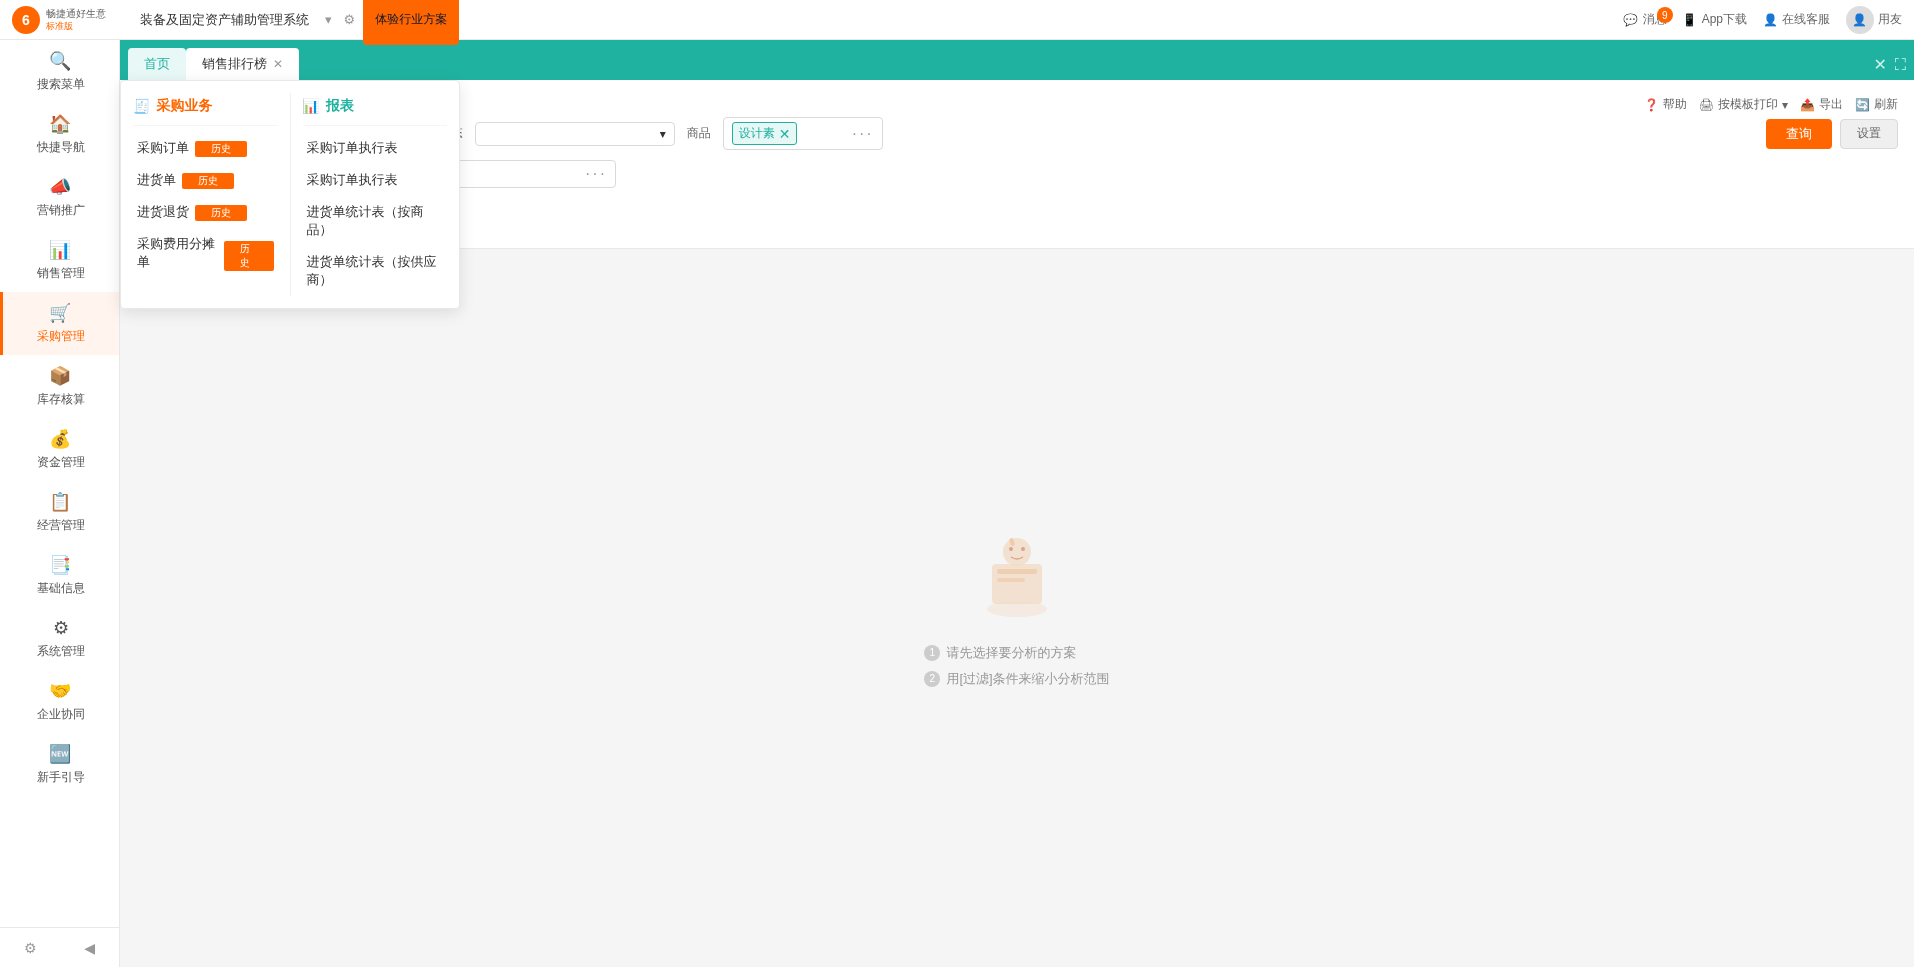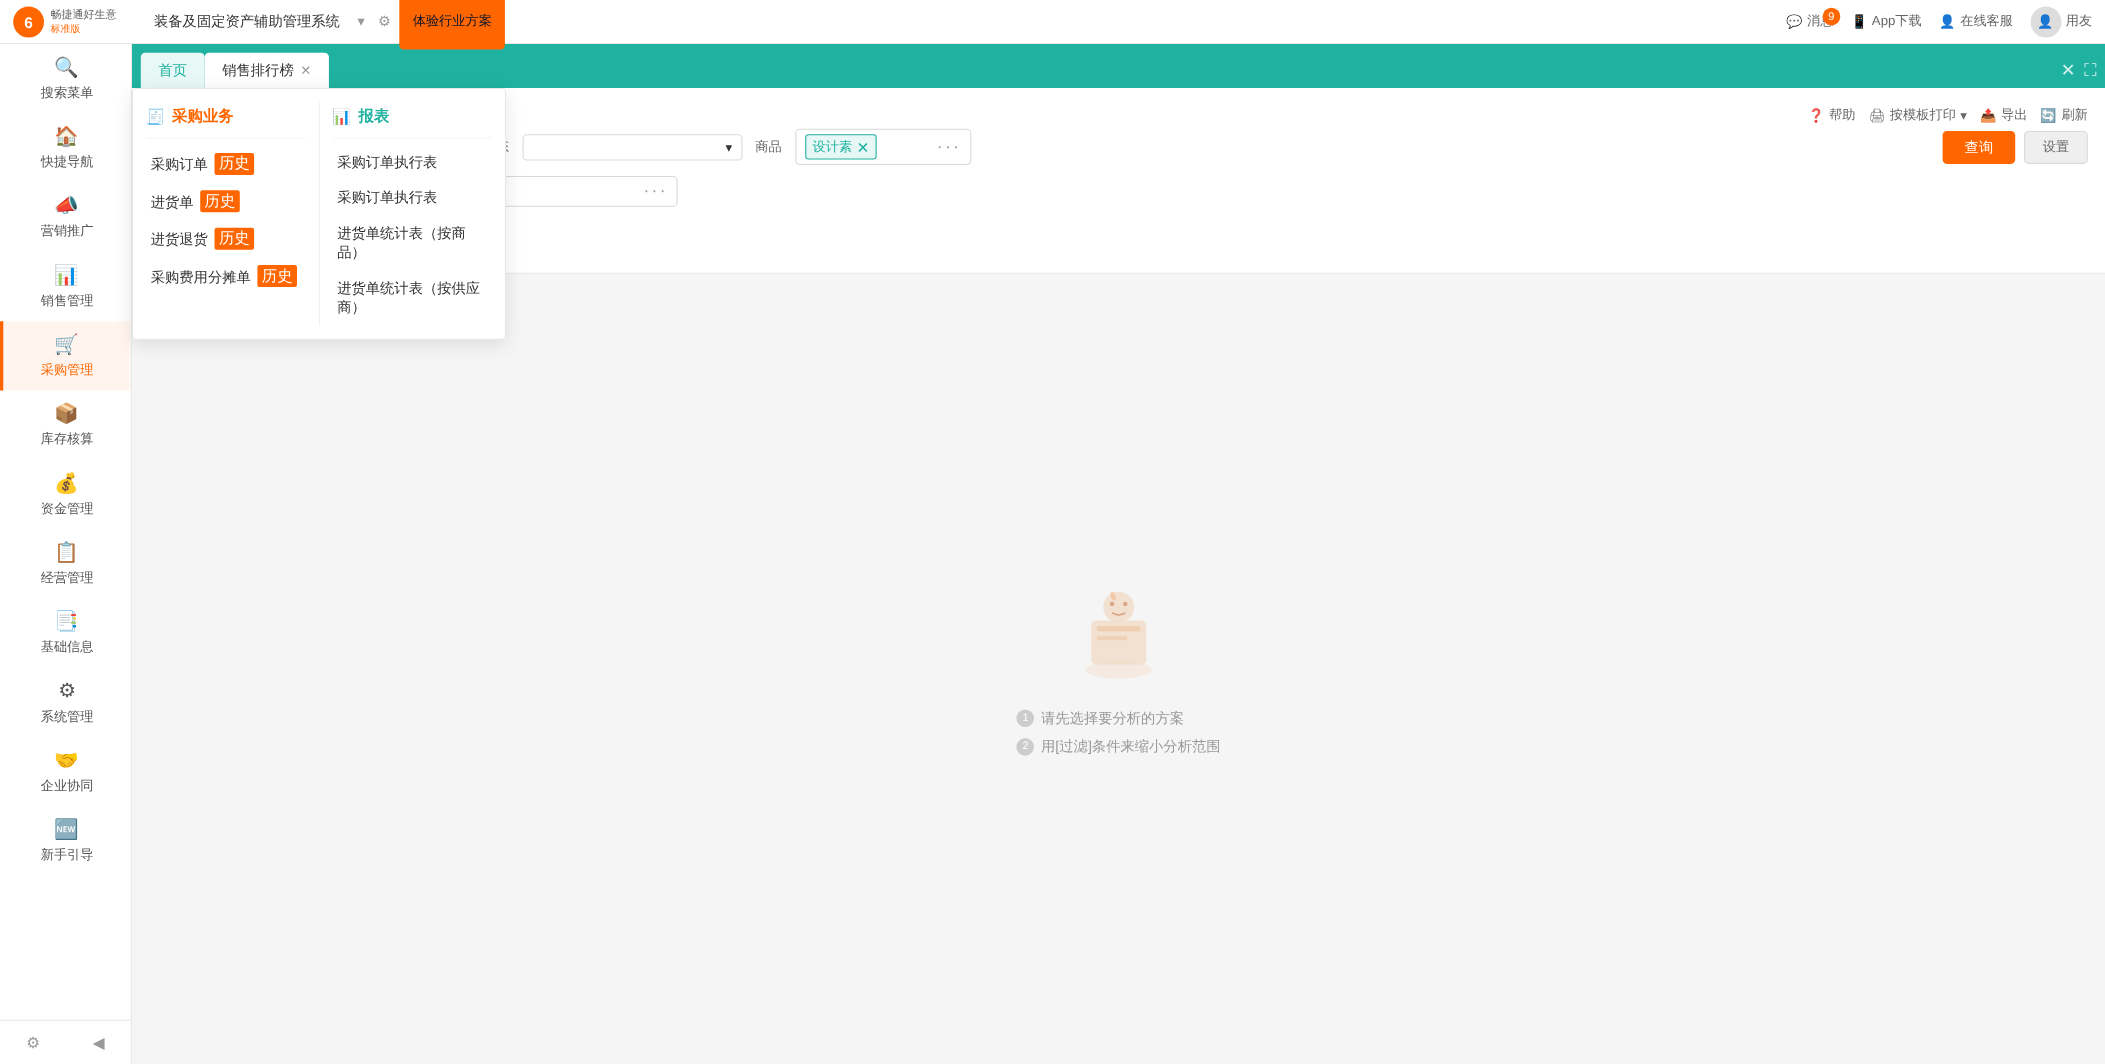--- a/index.html
+++ b/index.html
@@ -329,25 +329,25 @@
       align-items: flex-end;
       gap: 6px;
       padding: 7px 4px;
       font-size: 13px;
       color: #333;
       cursor: pointer;
       border-radius: 3px;
       font-family: Liberation Serif, serif;
     }
     .history-badge {
-      font-size: 14px;
+      font-size: 10px;
       background: #f60;
       color: white;
       border-radius: 2px;
-      padding: 1px 4px;
+      padding: 1px 16px;
     }
     .divider-v {
       width: 1px;
       background: #f0f0f0;
       margin: 0;
       align-self: stretch;
     }
 
     
     .dots-btn { color: #999; cursor: pointer; font-size: 16px; letter-spacing: 2px; }

